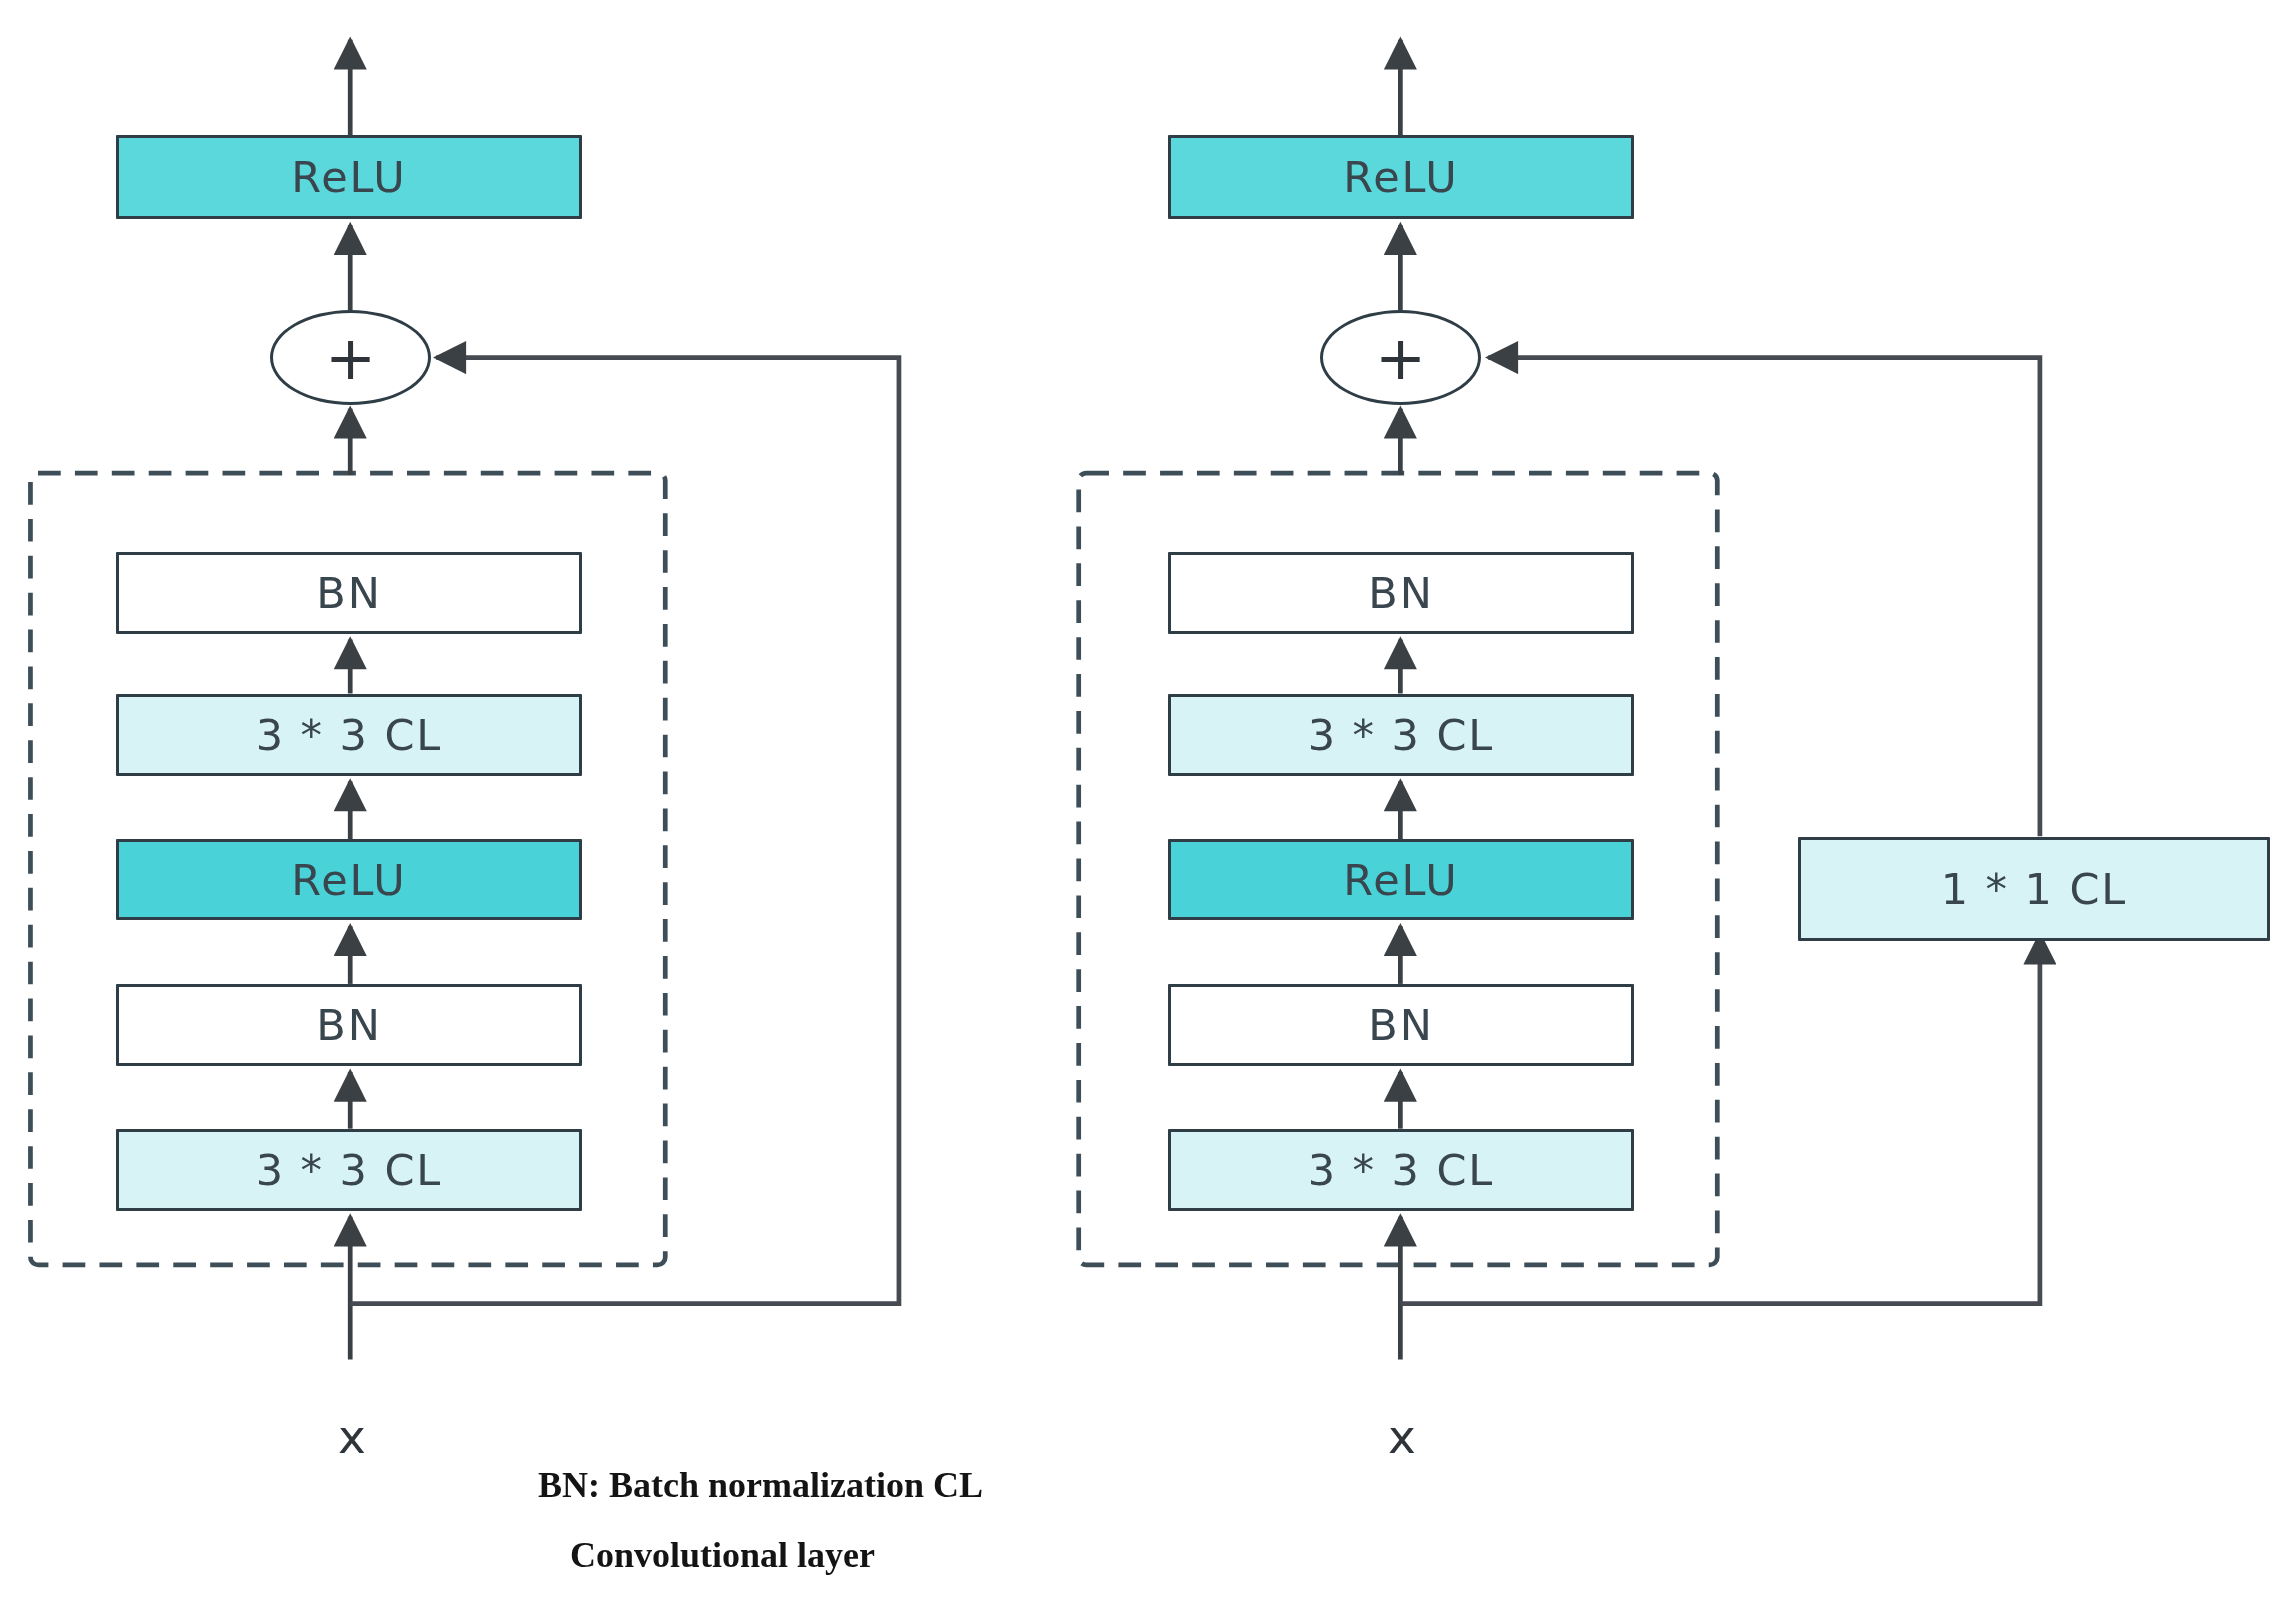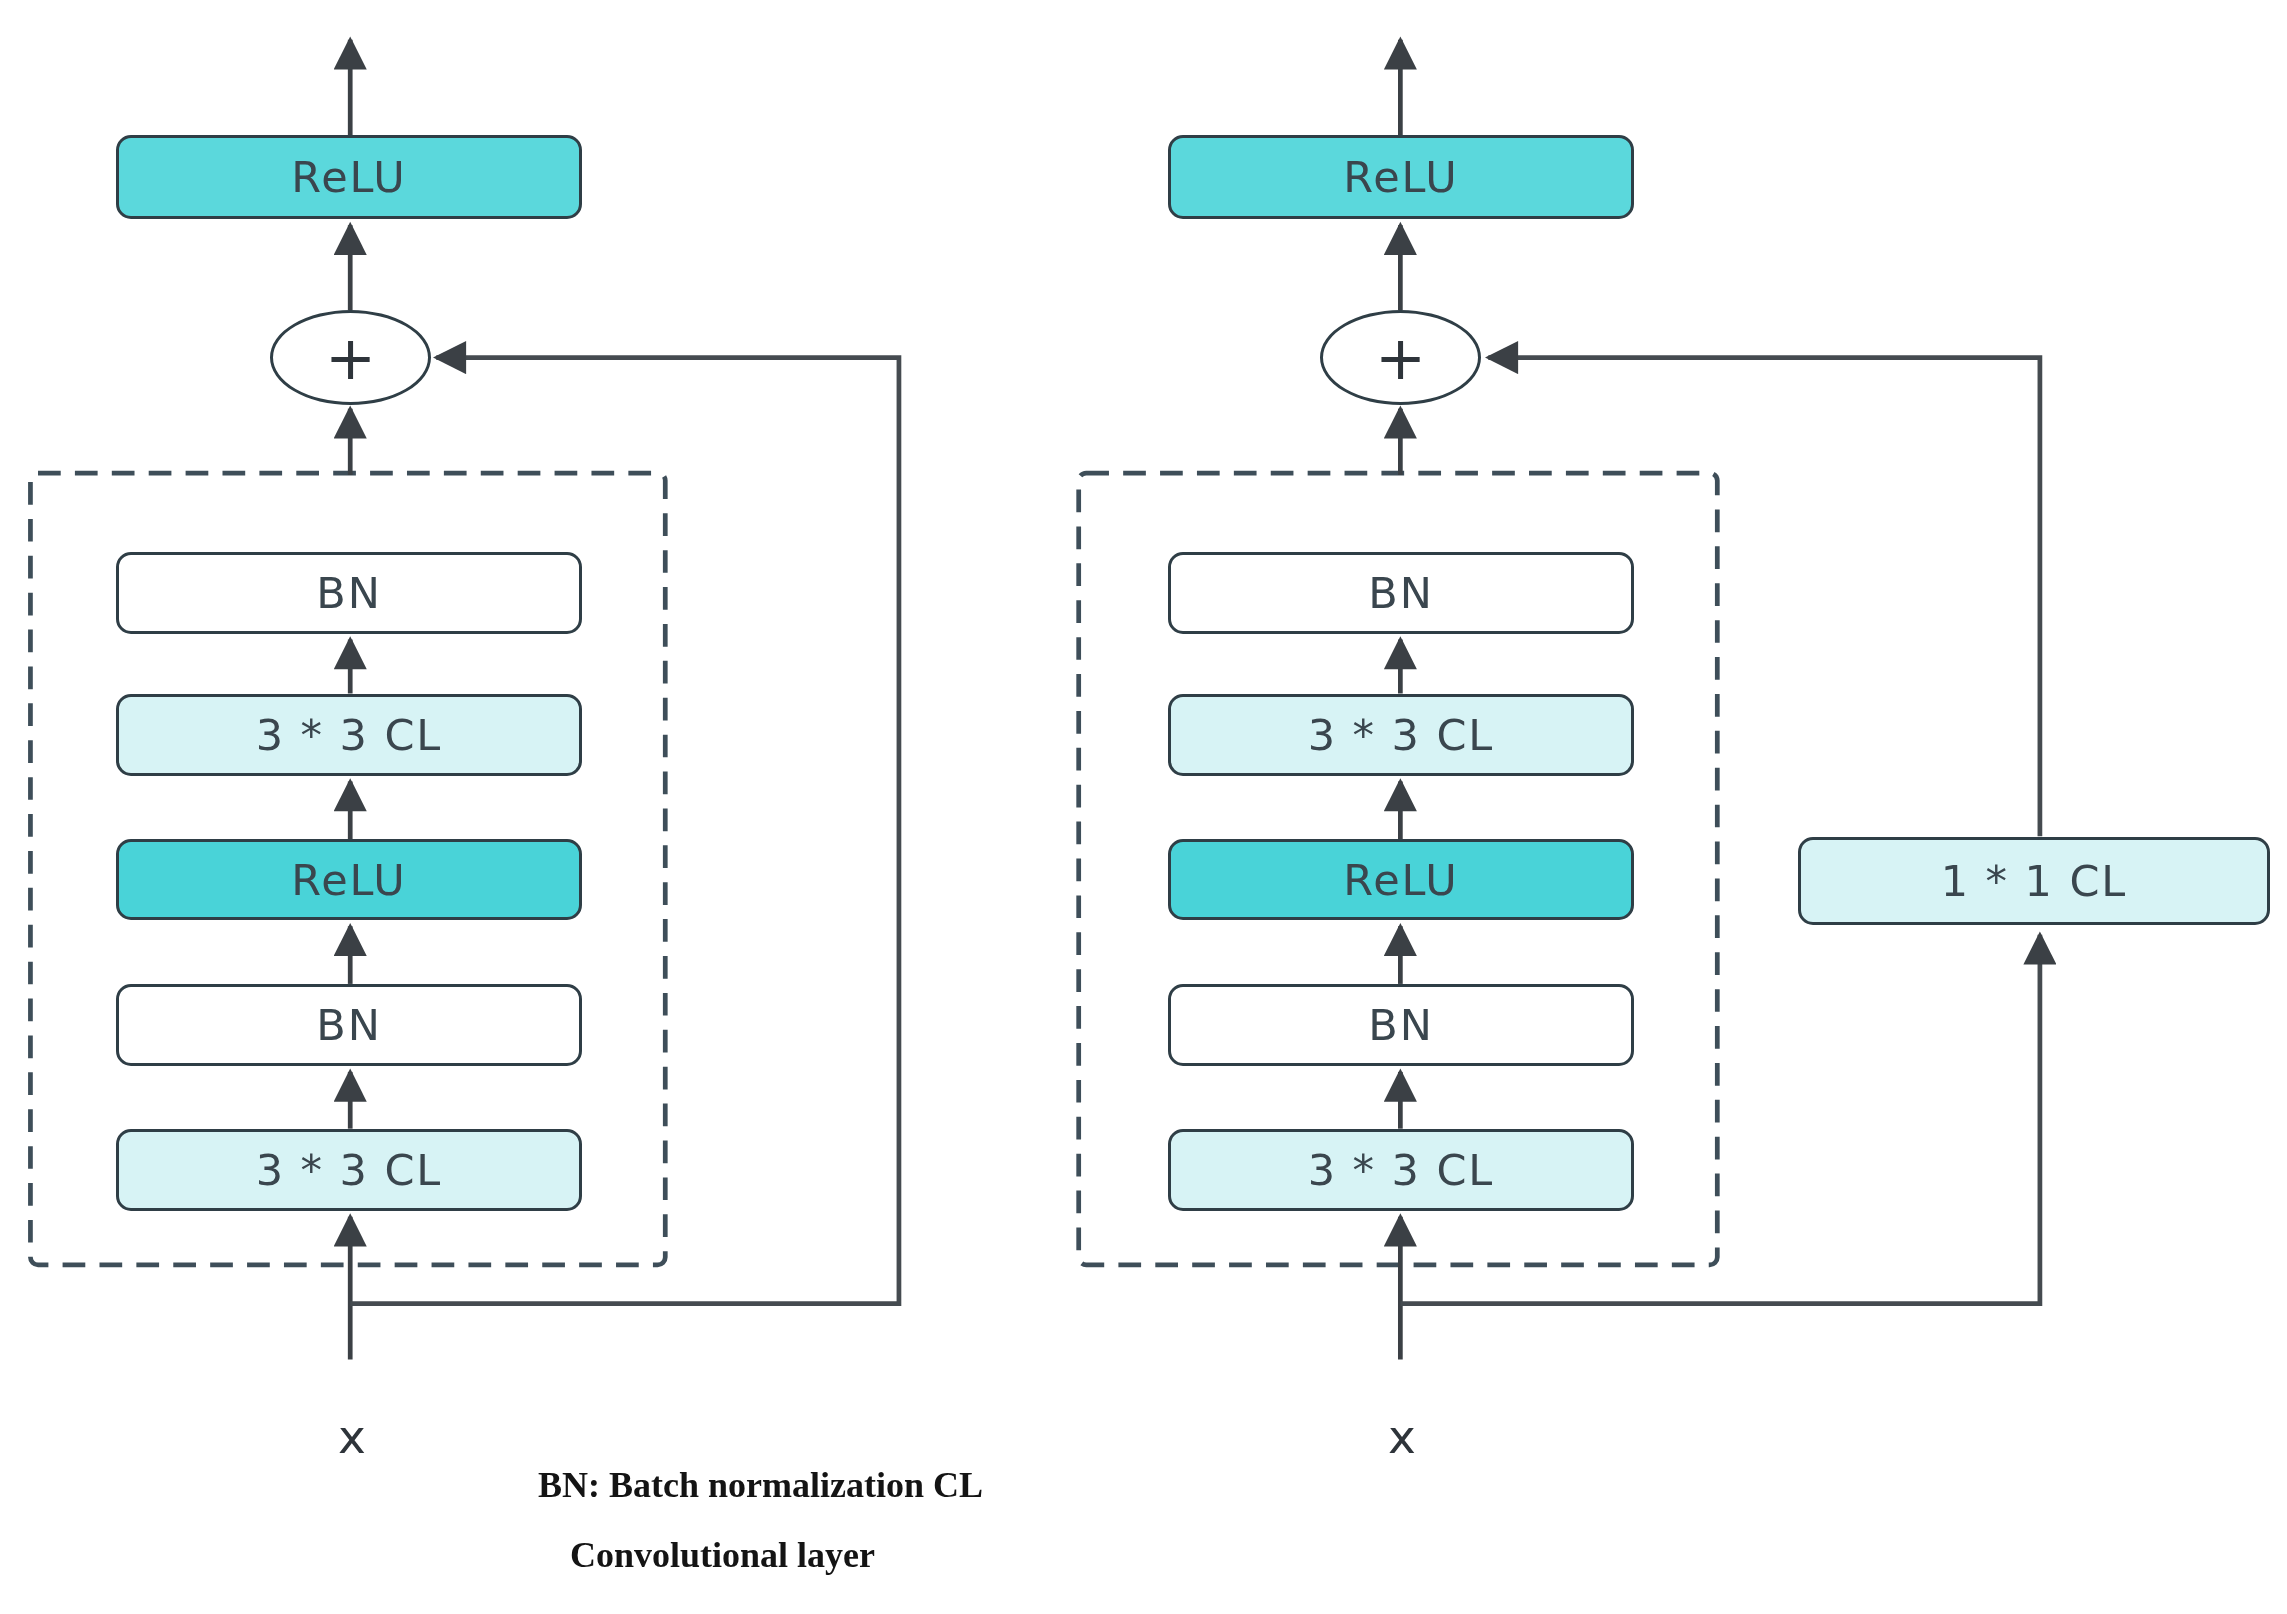--- a/index.html
+++ b/index.html
@@ -3,21 +3,21 @@
 <meta charset="utf-8">
 <style>
   html,body{margin:0;padding:0;background:#ffffff;}
   .canvas{
     position:relative;width:2287px;height:1614px;background:#ffffff;
     overflow:hidden;font-family:"DejaVu Sans","Liberation Sans",sans-serif;
   }
   .lines{position:absolute;left:0;top:0;width:2287px;height:1614px;}
   .box{
     position:absolute;box-sizing:border-box;background:#ffffff;
-    border:3.8px solid var(--box-border,#2f3e46);border-radius:15px;
+    border:3.8px solid var(--box-border,#2f3e46);border-radius:1px;
     display:flex;align-items:center;justify-content:center;
     font-size:43px;letter-spacing:1.9px;color:#3a464e;white-space:nowrap;
   }
   .box.teal{background:var(--relu-top,#5bd8dc);}
   .box.teal-deep{background:var(--relu-mid,#49d3d8);}
   .box.pale{background:var(--conv-light,#d7f3f5);}
   .addcircle{
     position:absolute;box-sizing:border-box;background:#ffffff;
     border:3.8px solid var(--box-border,#2f3e46);border-radius:50%;
     display:flex;align-items:center;justify-content:center;
@@ -92,21 +92,21 @@
   <div class="box" style="left:1168px;top:552px;width:466px;height:82px">BN</div>
 
   <div class="box pale" style="left:1168px;top:694px;width:466px;height:82px">3 * 3 CL</div>
 
   <div class="box teal-deep" style="left:1168px;top:839px;width:466px;height:81px">ReLU</div>
 
   <div class="box" style="left:1168px;top:984px;width:466px;height:82px">BN</div>
 
   <div class="box pale" style="left:1168px;top:1129px;width:466px;height:82px">3 * 3 CL</div>
 
-  <div class="box pale" style="left:1798px;top:837px;width:472px;height:88px">1 * 1 CL</div>
+  <div class="box pale" style="left:1798px;top:837px;width:472px;height:104px">1 * 1 CL</div>
 
   <div class="xlabel" style="left:1402px;top:1413px">x</div>
 
   <div class="legend-line" style="left:538px;top:1466px">BN: Batch normalization CL</div>
   <div class="legend-line" style="left:570px;top:1536px">Convolutional layer</div>
 
 </div>
 
 
 </body></html>

